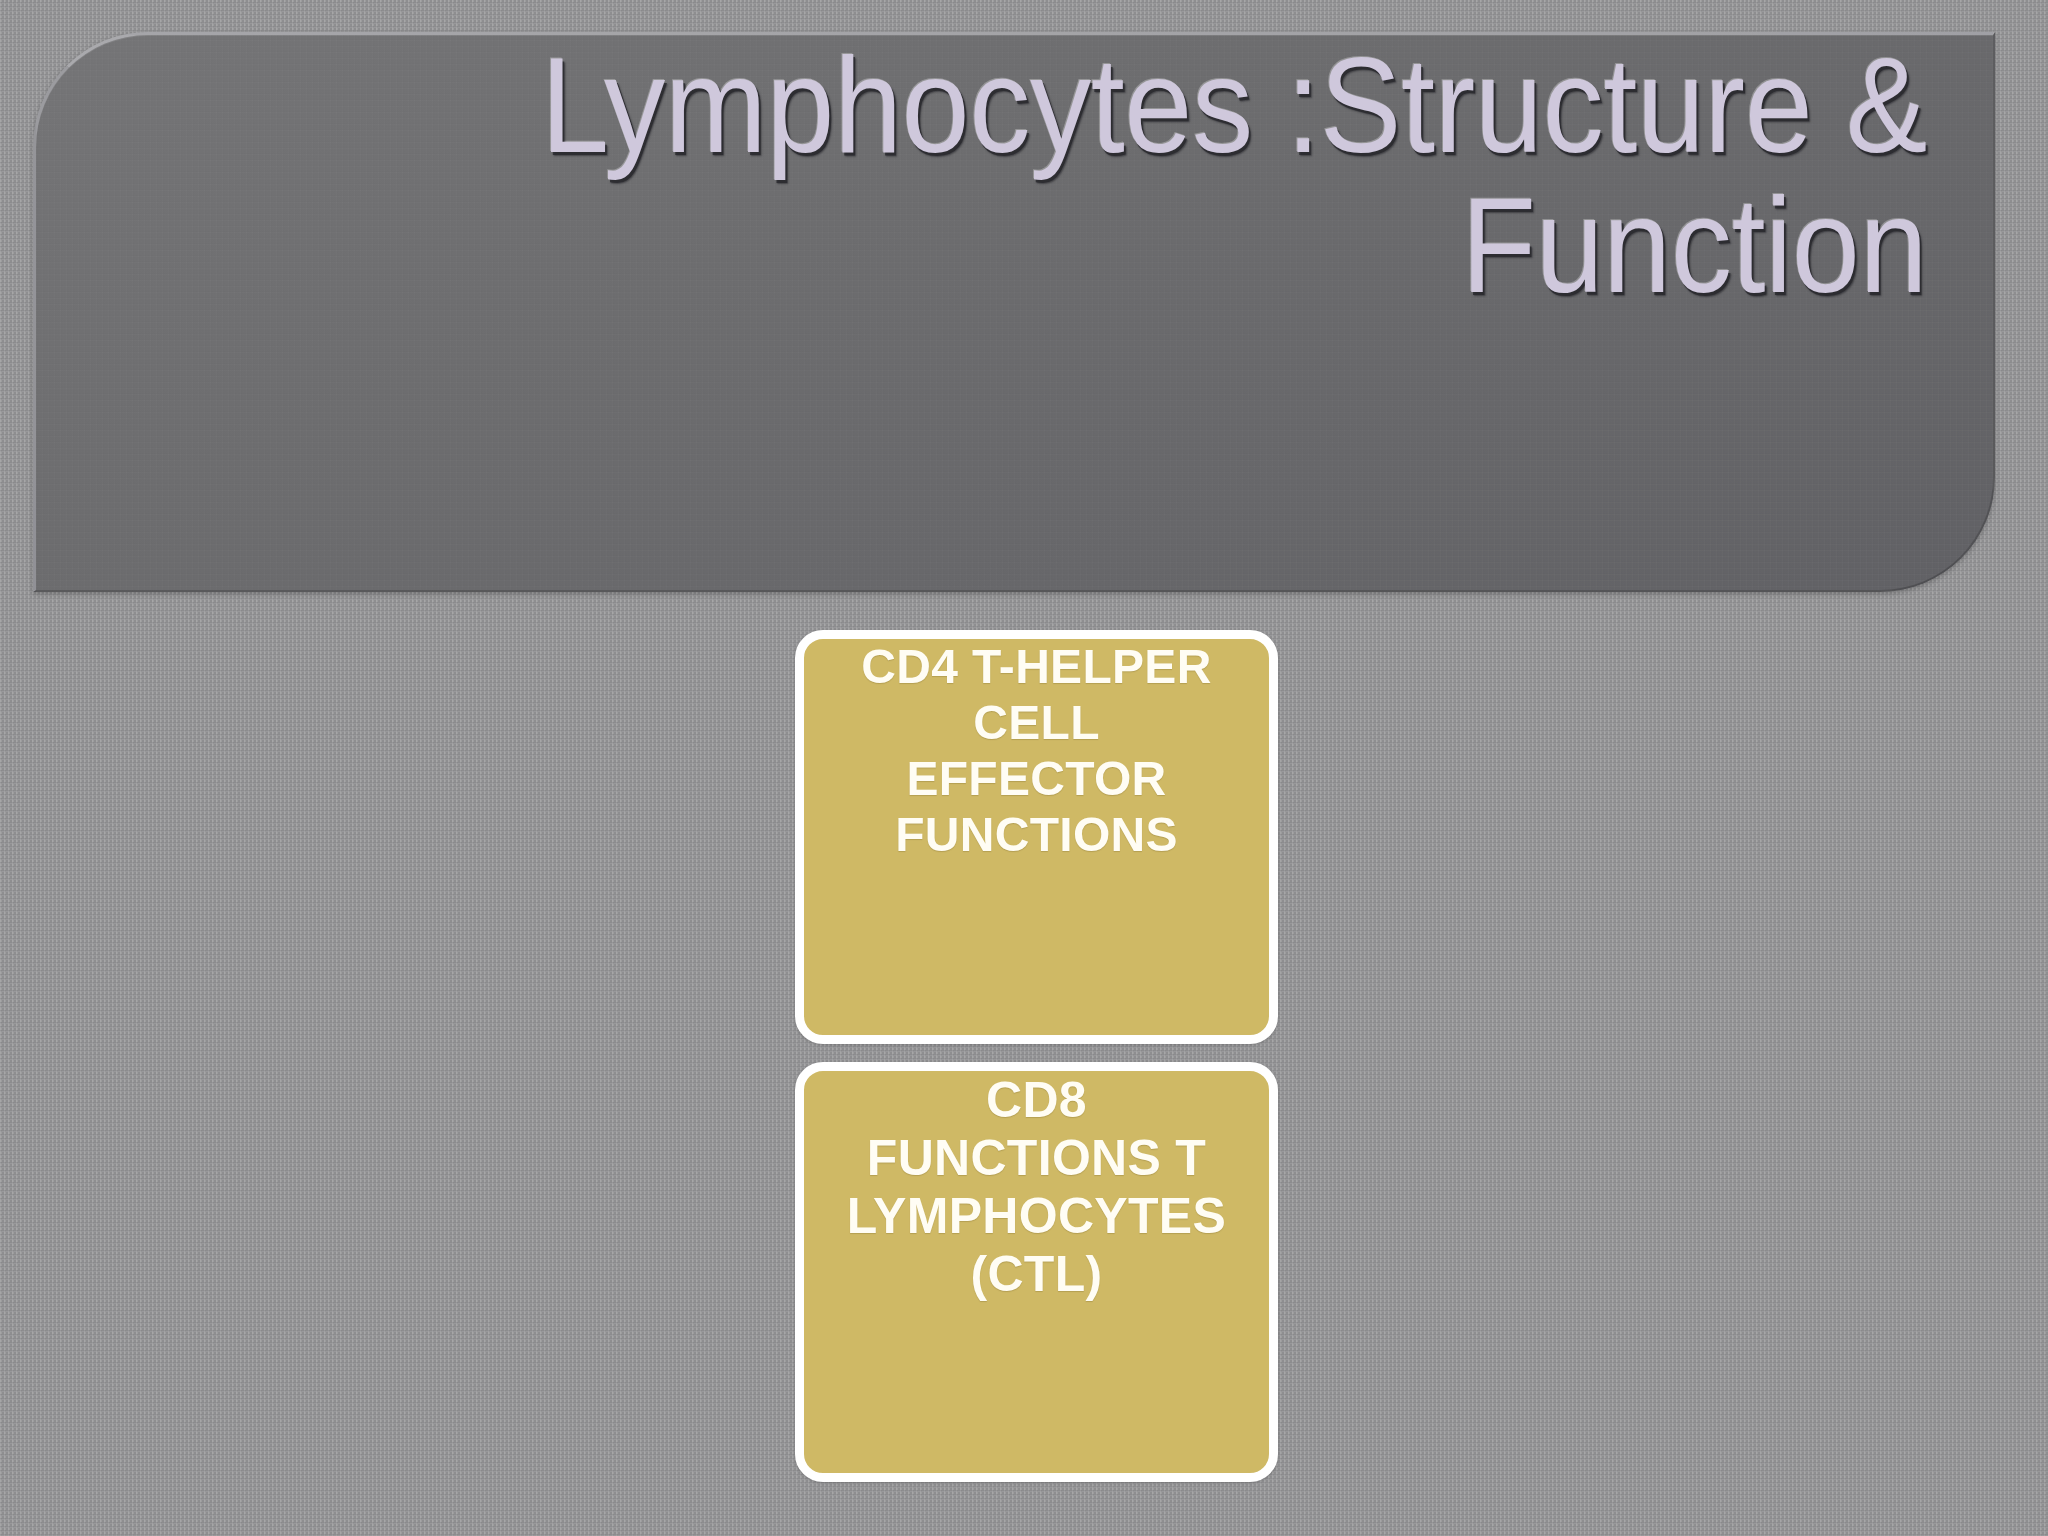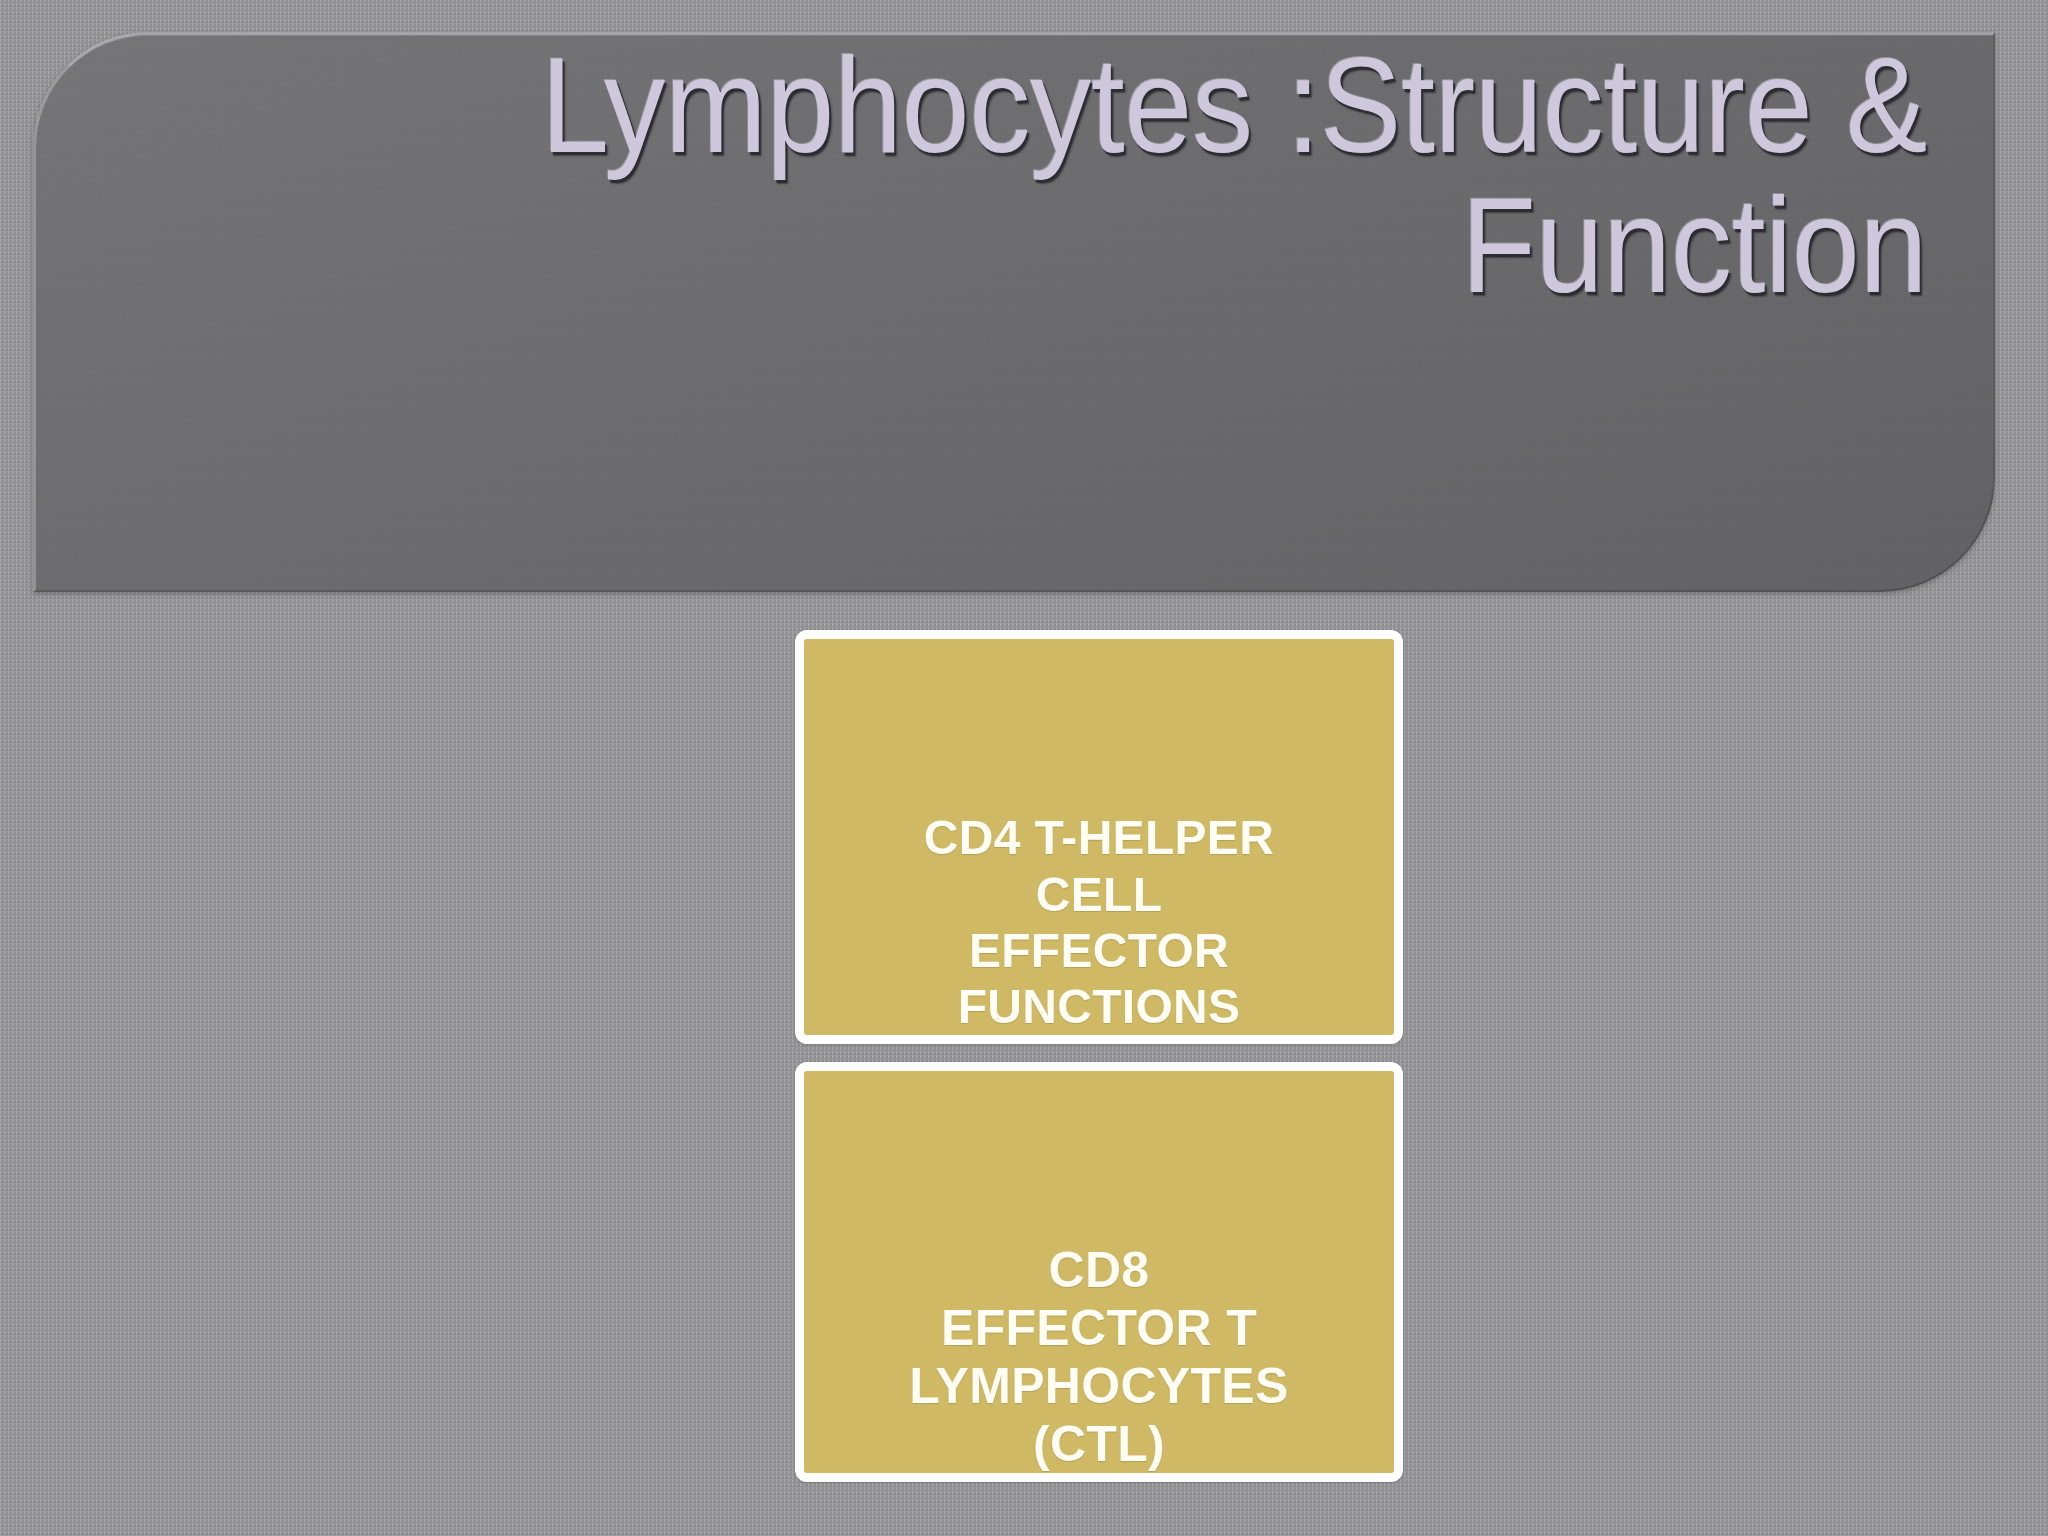--- a/index.html
+++ b/index.html
@@ -91,26 +91,26 @@
   
   #box-stack {
     position: absolute;
     left: 795px;
     top: 630px;
     width: 608px;
   }
 
   .callout {
     box-sizing: border-box;
-    width: 608px;
+    width: 483px;
     background: #cfb965;
     border: 9px solid #ffffff;
-    border-radius: 12px;
+    border-radius: 28px;
     display: flex;
-    align-items: flex-end;
+    align-items: flex-start;
     justify-content: center;
     box-shadow: 0 1px 3px rgba(0,0,0,0.18);
   }
 
   #callout-cd4 {
     height: 414px;
     margin-bottom: 18px;
   }
 
   #callout-cd8 {
@@ -149,20 +149,20 @@
 
     <div class="callout" id="callout-cd4">
       <p class="callout-text">CD4 T-HELPER
 CELL
 EFFECTOR
 FUNCTIONS</p>
     </div>
 
     <div class="callout" id="callout-cd8">
       <p class="callout-text">CD8
-EFFECTOR T
+FUNCTIONS T
 LYMPHOCYTES
 (CTL)</p>
     </div>
 
   </div>
 
 </div>
 
 </body></html>

